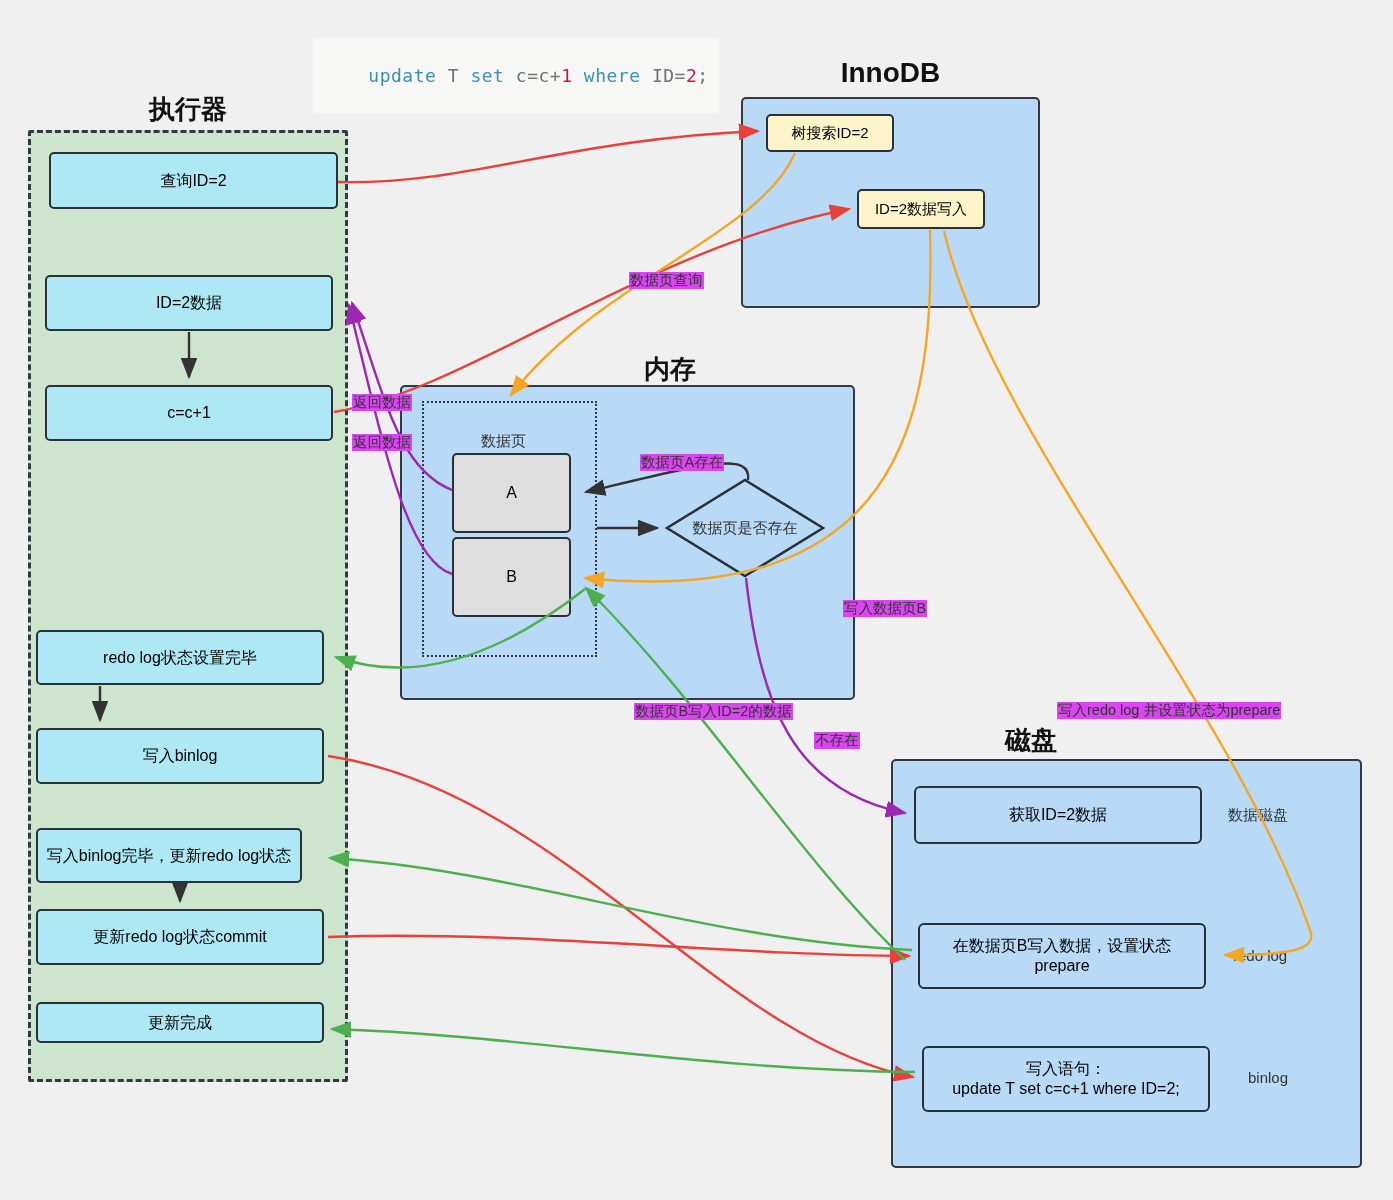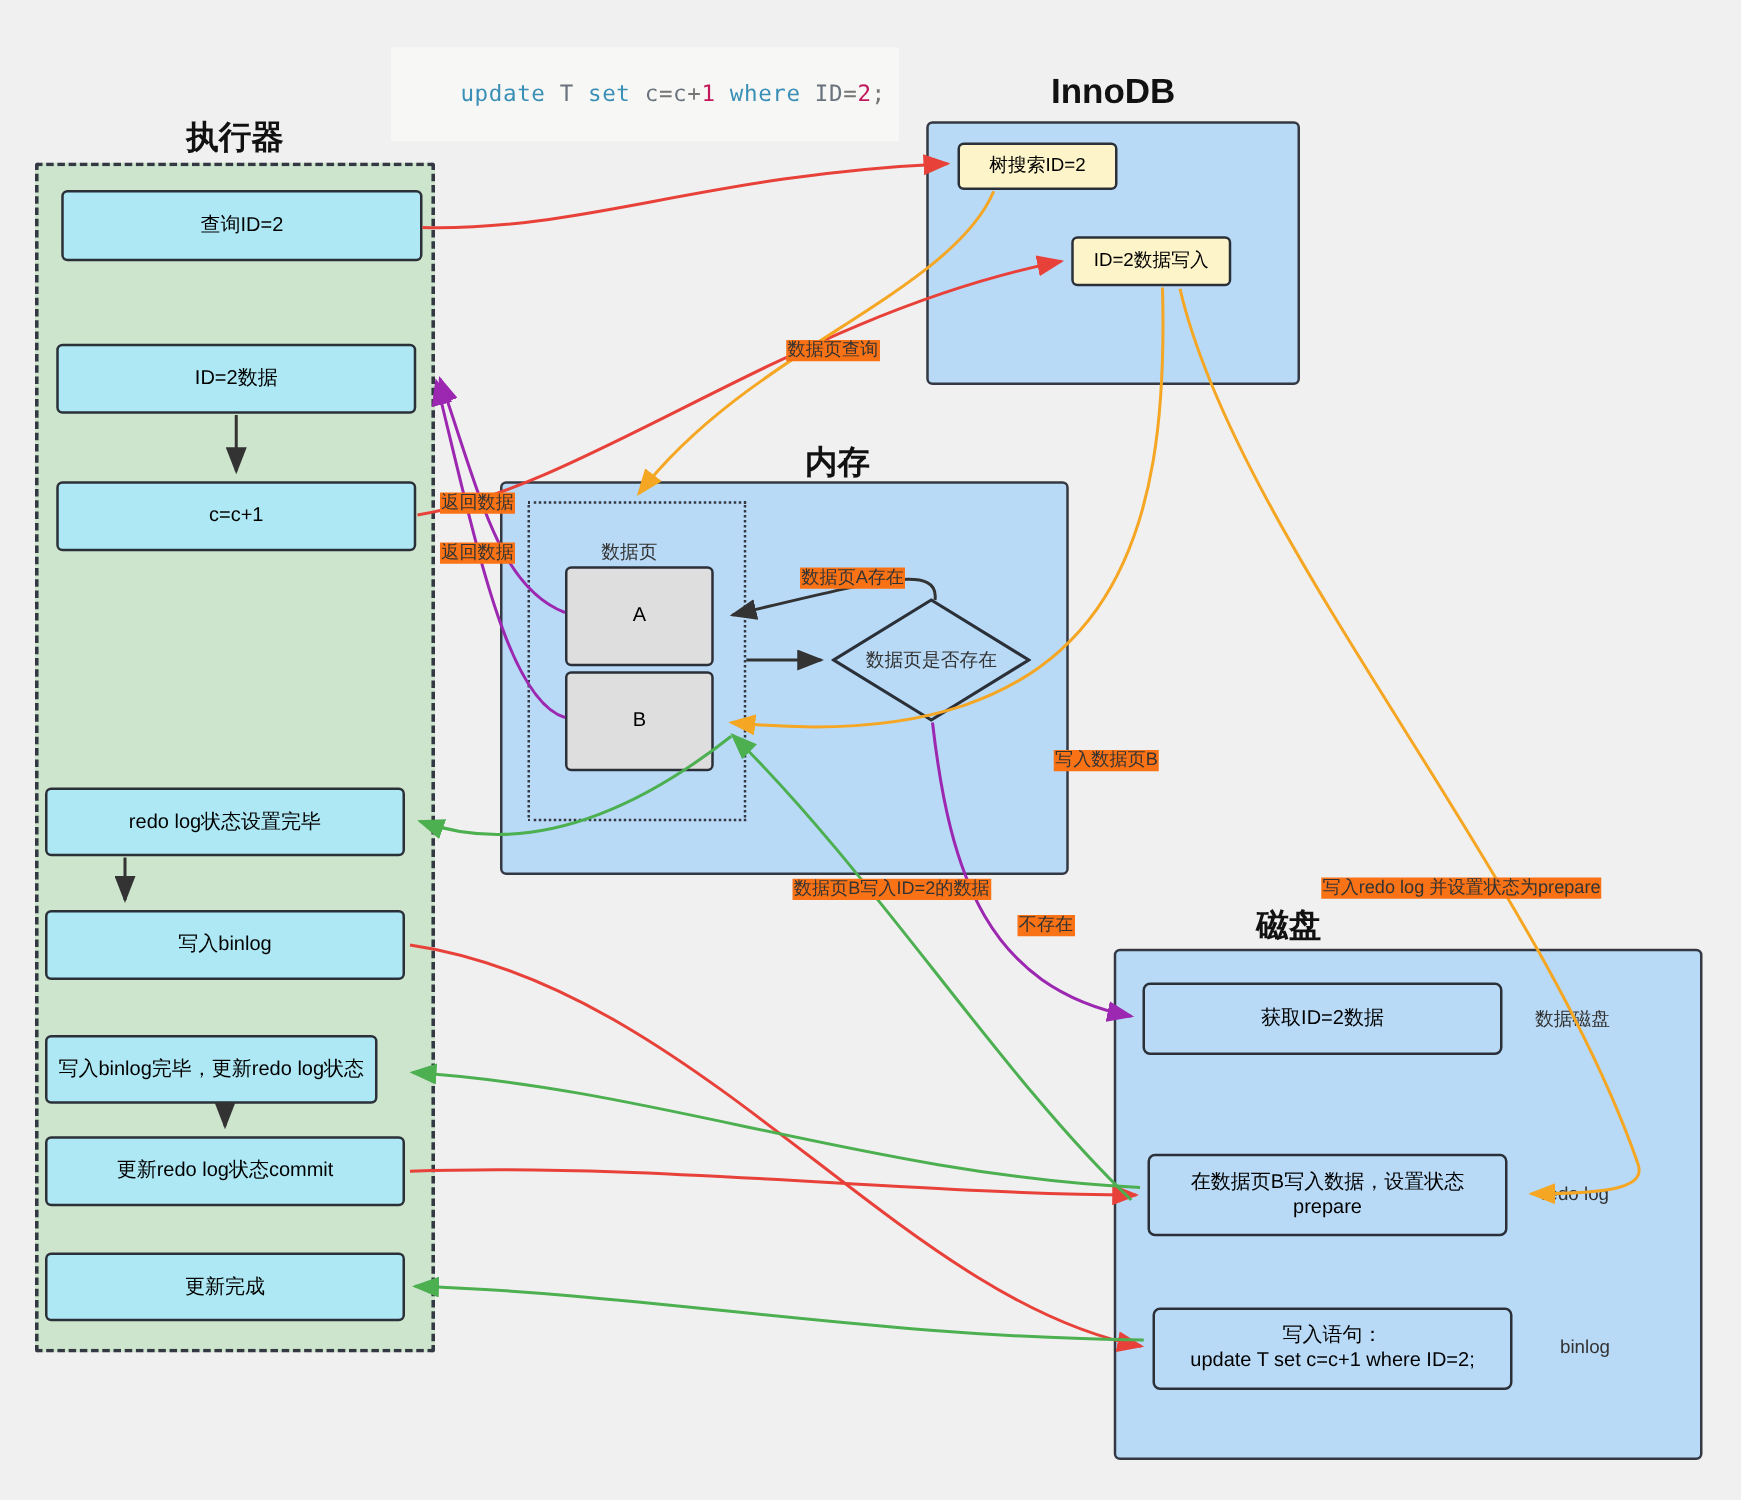--- a/index.html
+++ b/index.html
@@ -86,21 +86,21 @@
   .plain-label {
     position: absolute;
     font-size: 15px;
     color: #333333;
     white-space: nowrap;
   }
   .edge-label {
     position: absolute;
     font-size: 14.5px;
     color: #333333;
-    background: #f97316;
+    background: #d946ef;
     white-space: nowrap;
     padding: 0 1px;
     line-height: 1.15;
   }
   .sql-banner {
     position: absolute;
     background: #f7f7f5;
     font-family: "DejaVu Sans Mono", "Liberation Mono", monospace;
     font-size: 18px;
     letter-spacing: .5px;
@@ -164,21 +164,21 @@
   </div>
   <div class="node box-cyan" style="left:36px; top:728px; width:288px; height:56px;">
     <span>写入binlog</span>
   </div>
   <div class="node box-cyan" style="left:36px; top:828px; width:266px; height:55px;">
     <span>写入binlog完毕，更新redo log状态</span>
   </div>
   <div class="node box-cyan" style="left:36px; top:909px; width:288px; height:56px;">
     <span>更新redo log状态commit</span>
   </div>
-  <div class="node box-cyan" style="left:36px; top:1002px; width:288px; height:55px;font-family:Liberation Serif, serif;">
+  <div class="node box-cyan" style="left:36px; top:1002px; width:288px; height:41px;font-family:Liberation Serif, serif;">
     <span>更新完成</span>
   </div>
 
   <div class="node box-yellow" style="left:766px; top:114px; width:128px; height:38px;">
     <span>树搜索ID=2</span>
   </div>
   <div class="node box-yellow" style="left:857px; top:189px; width:128px; height:40px;">
     <span>ID=2数据写入</span>
   </div>
 

